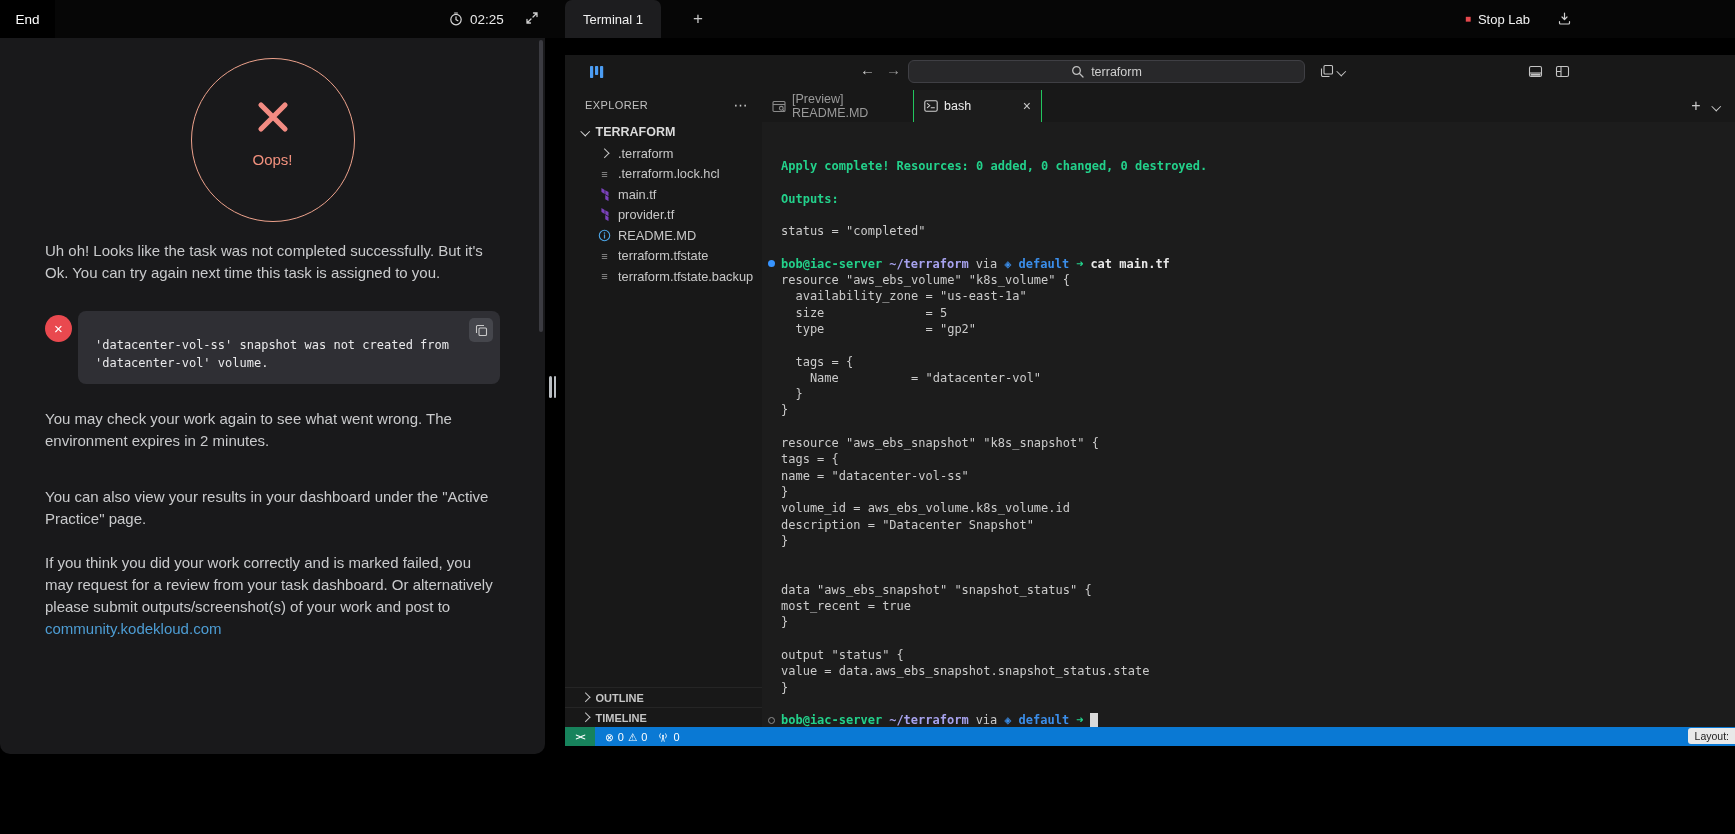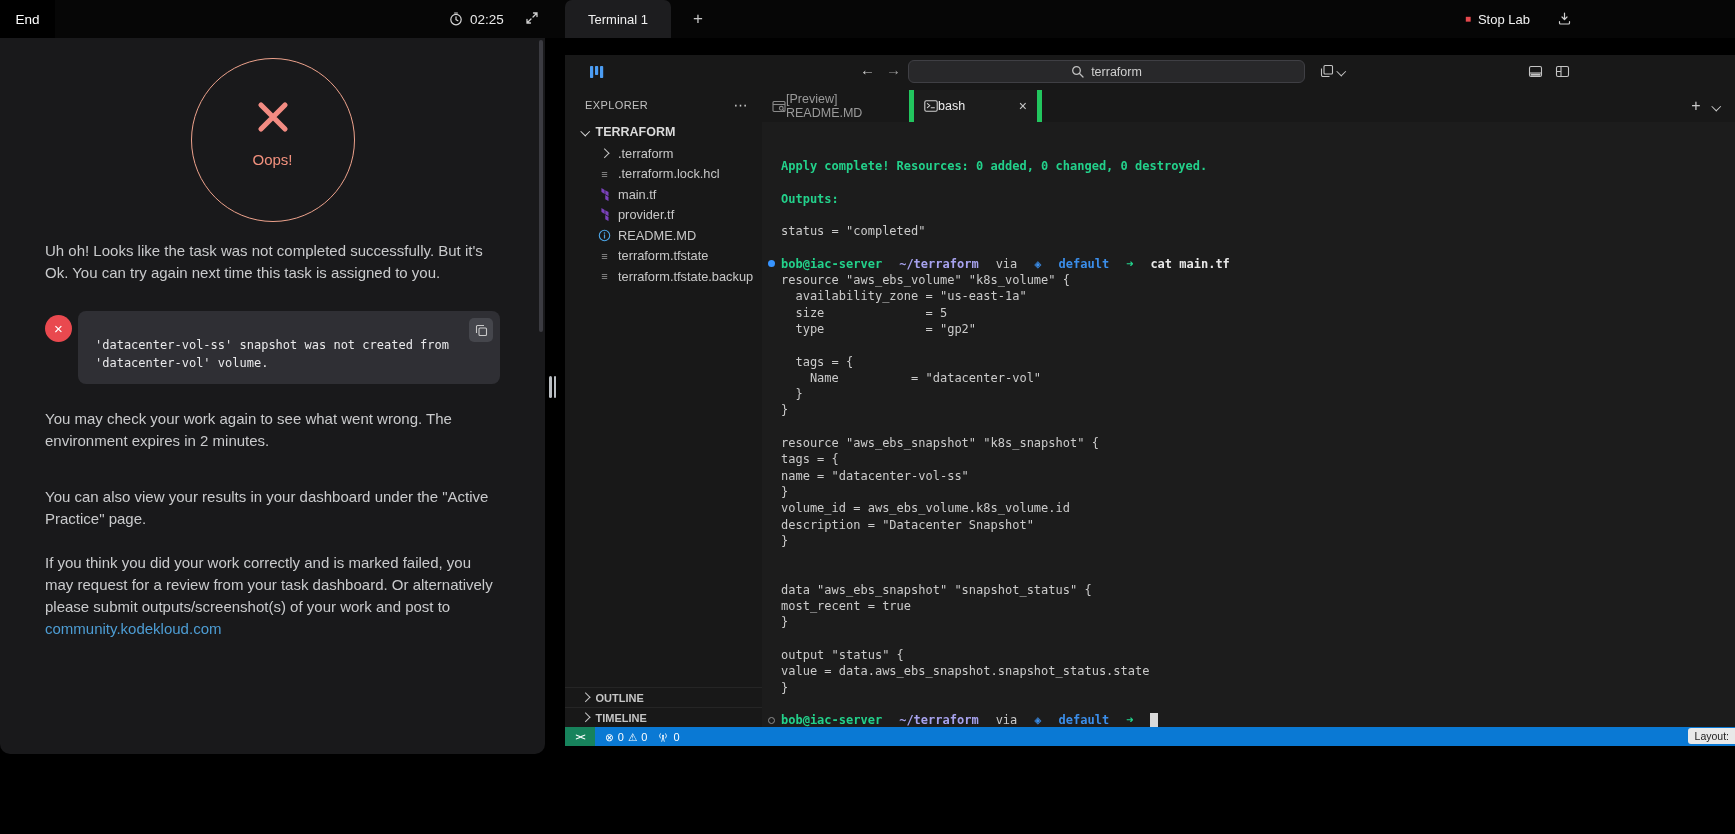--- a/index.html
+++ b/index.html
@@ -8,21 +8,21 @@
     font-family:"Liberation Sans",sans-serif;-webkit-font-smoothing:antialiased;
   }
   svg{display:block}
   
   .topbar{position:absolute;left:0;top:0;right:0;height:38px;background:#060606}
   .end-tab{position:absolute;left:0;top:0;width:55px;height:38px;background:#000;color:#fff;
     display:flex;align-items:center;justify-content:center;font-size:13.5px;cursor:pointer}
   .timer{position:absolute;left:449px;top:0;height:38px;display:flex;align-items:center;gap:7px;
     color:#e8e8e8;font-size:13.5px}
   .expand-btn{position:absolute;left:525px;top:11px;cursor:pointer}
-  .term-tab{position:absolute;left:565px;top:0;width:106px;height:38px;background:#1d1d1f;
+  .term-tab{position:absolute;left:565px;top:0;width:96px;height:38px;background:#1d1d1f;
     border-radius:7px 7px 0 0;color:#f0f0f0;font-size:13px;display:flex;align-items:center;justify-content:center;cursor:pointer}
   .plus-btn{position:absolute;left:686px;top:7px;width:24px;height:24px;color:#c9c9c9;font-size:17px;
     display:flex;align-items:center;justify-content:center;cursor:pointer}
   .stop-lab{position:absolute;right:205px;top:0;height:38px;display:flex;align-items:center;gap:7px;
     color:#f2f2f2;font-size:13px;cursor:pointer}
   .stop-square{color:#e5484d;font-size:10px;line-height:10px}
   .dl-btn{position:absolute;right:163px;top:11px;cursor:pointer}
 
   
   .left-panel{position:absolute;left:0;top:38px;width:545px;height:716px;background:#19191b;
@@ -73,33 +73,33 @@
   .tree-item{height:20.5px;display:flex;align-items:center;gap:7px;padding-left:33px;color:#c7c7c7;
     font-size:12.8px;cursor:pointer;white-space:nowrap}
   .file-glyph{color:#9a9a9a;font-size:11px;width:13px;text-align:center;flex:none}
   .icon-slot{width:13px;display:flex;justify-content:center;flex:none}
   .sb-bottom{position:absolute;left:0;right:0;bottom:0}
   .sb-sec{height:19px;border-top:1px solid #252525;display:flex;align-items:center;gap:7px;
     padding-left:17px;color:#c5c5c5;font-size:11px;font-weight:700;cursor:pointer}
 
   .tabbar{position:absolute;left:197px;top:35px;right:0;height:32px;background:#181818;
     border-bottom:1px solid #252525;display:flex}
-  .tab{display:flex;align-items:center;padding:0 10px;font-size:12.5px;
-    border-right:5px solid #22c55e;box-sizing:border-box;cursor:pointer}
+  .tab{display:flex;align-items:center;gap:6px;padding:0 10px;font-size:12.5px;
+    border-right:1px solid #22c55e;box-sizing:border-box;cursor:pointer}
   .tab.preview{color:#9a9a9a;width:152px}
   .tab.bash{color:#ededed;background:#1c1c1c;width:128px}
   .tab-close{margin-left:auto;color:#c9c9c9;font-size:14px;cursor:pointer}
   .tab-actions{margin-left:auto;display:flex;align-items:center;gap:12px;padding-right:16px;color:#c9c9c9}
   .tab-actions .ta-plus{font-size:16px;cursor:pointer}
 
   .terminal{position:absolute;left:197px;top:67px;right:0;bottom:19px;background:#1c1c1c;
     padding:36px 0 0 19px;box-sizing:border-box;font-family:"DejaVu Sans Mono",monospace;
     font-size:12px;color:#cbcbcb;overflow:hidden;cursor:text}
   .tl{height:16.3px;line-height:16.3px;white-space:pre}
-  .prompt{display:flex;align-items:center;gap:17px;position:relative}
+  .prompt{display:flex;align-items:center;gap:7px;position:relative}
   .sdot{position:absolute;left:-13px;top:4.5px;width:7px;height:7px;border-radius:50%}
   .sdot.f{background:#3794ff}
   .sdot.o{border:1px solid #8f8f8f;box-sizing:border-box}
   .green{color:#23d18b}.b{font-weight:700}
   .dirc{color:#a7a2ee}
   .bluec{color:#3b8eea}
   .cmd{color:#e8e8e8}
   .cursor{display:inline-block;width:8px;height:14px;background:#d9d9d9}
   .tcode{margin:0;font:inherit;line-height:16.3px;white-space:pre;color:#cbcbcb}
 

